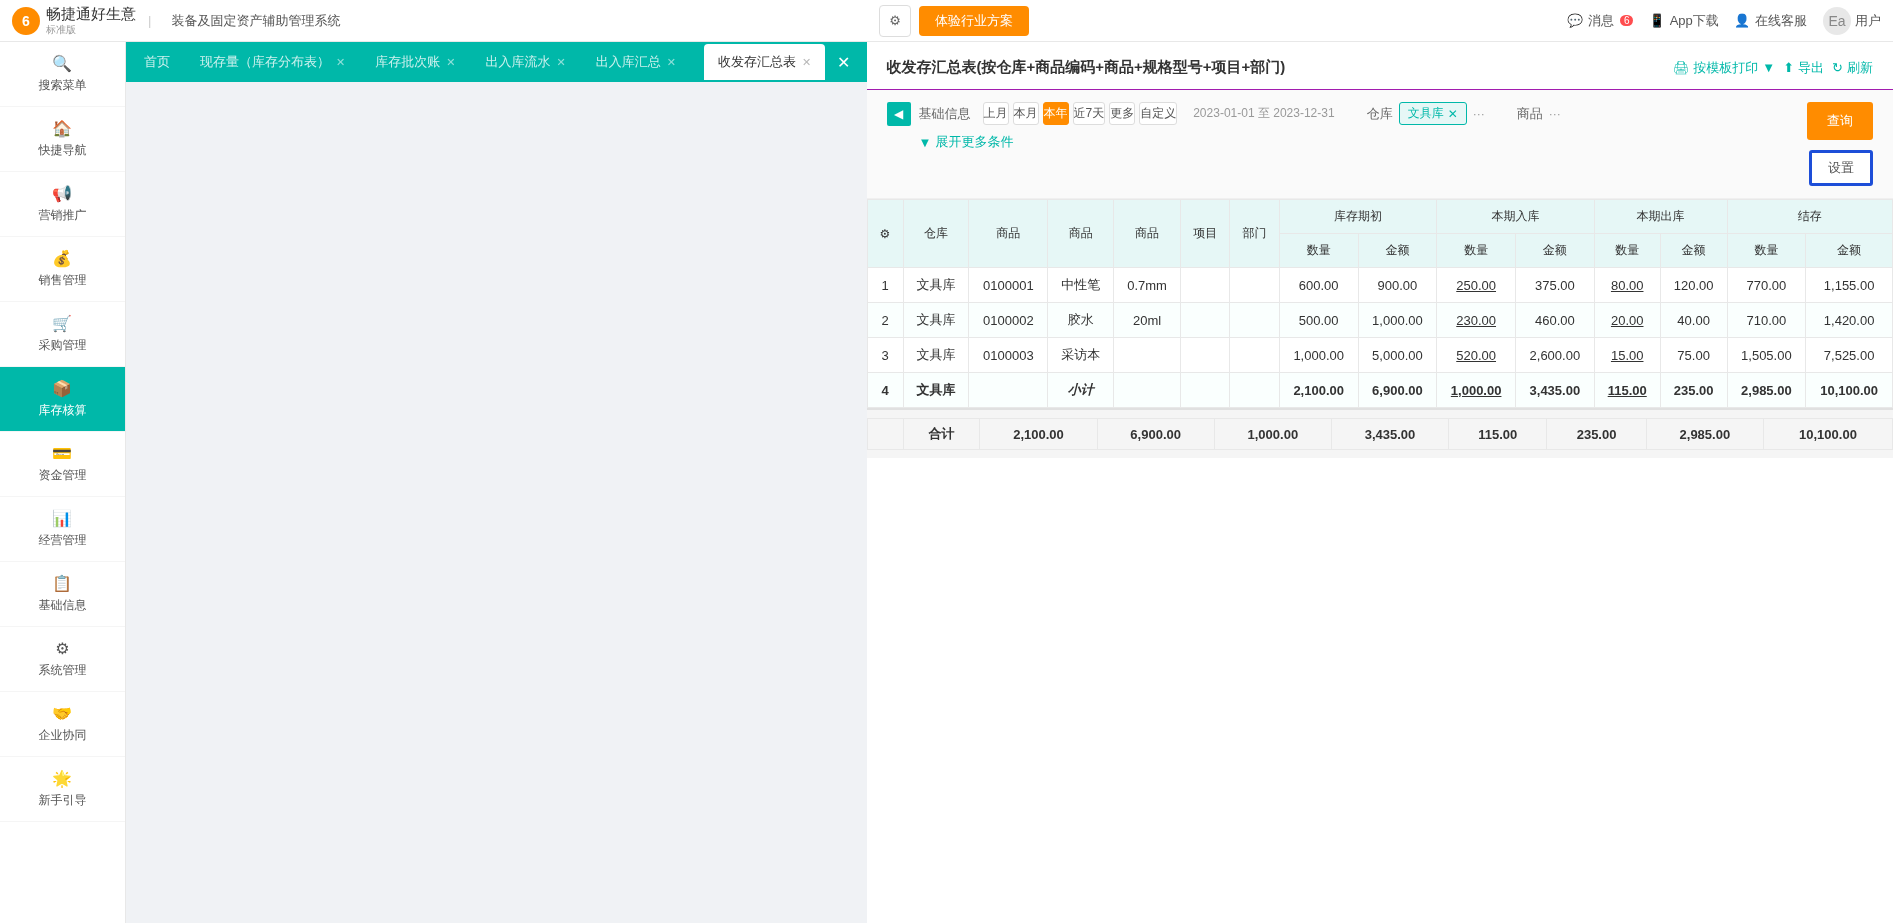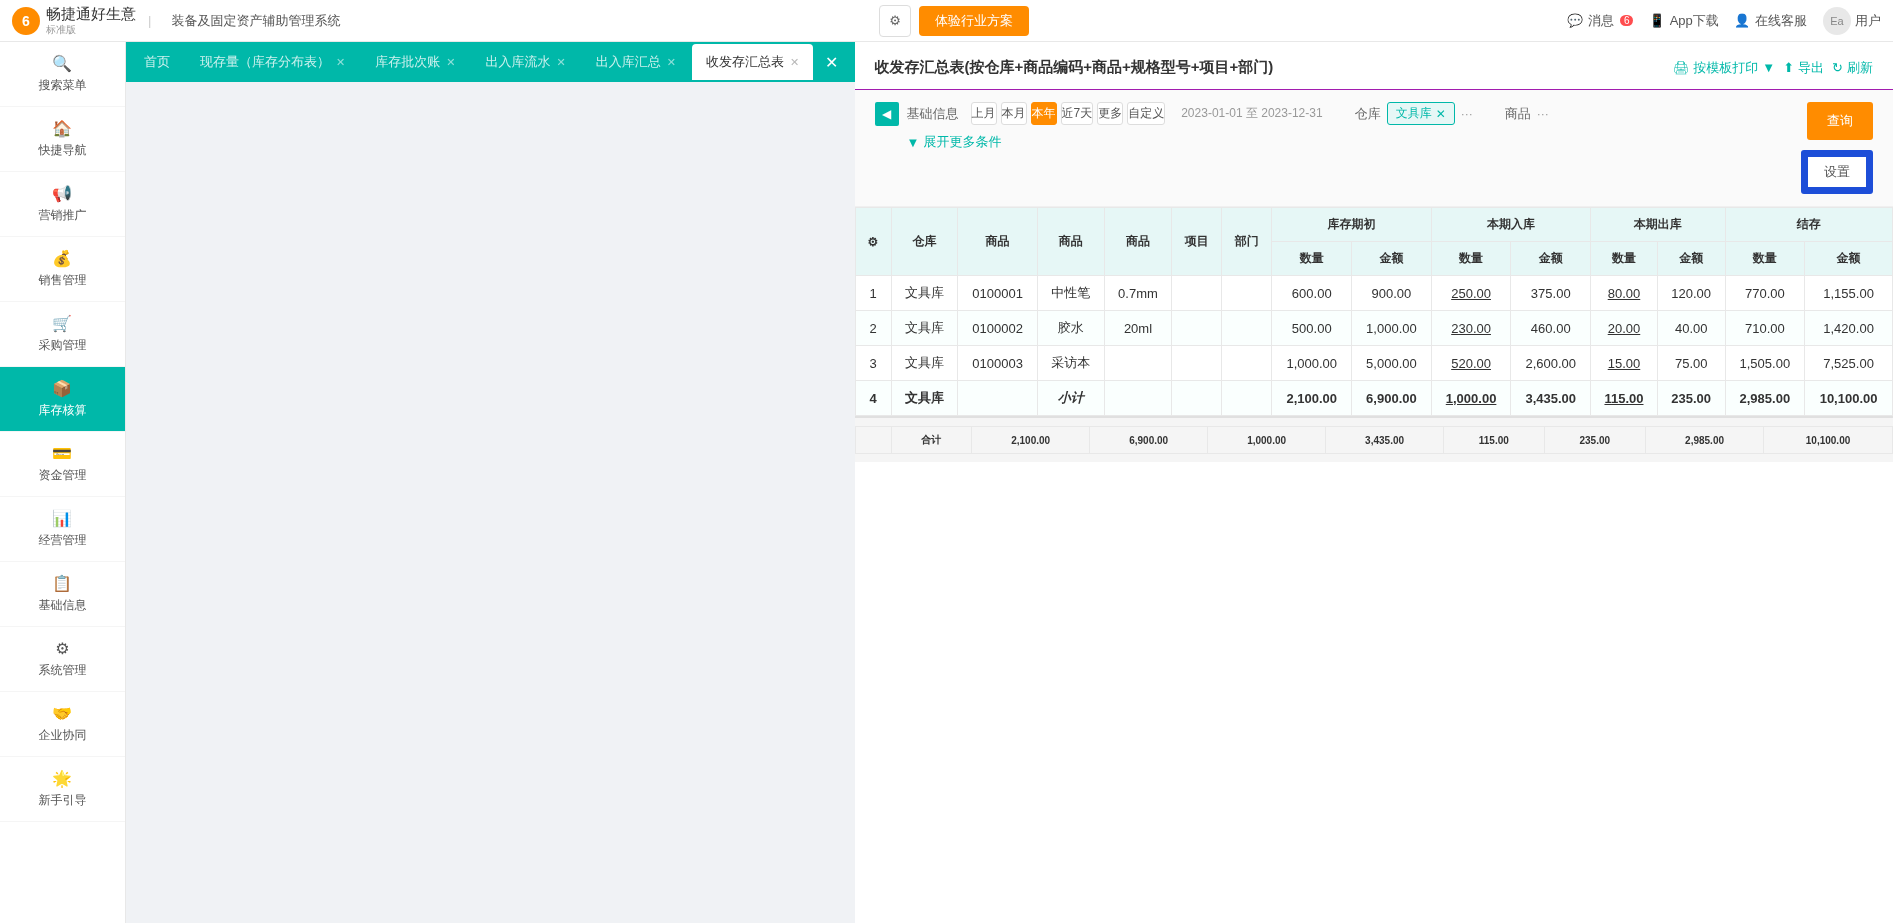--- a/index.html
+++ b/index.html
@@ -18,30 +18,30 @@
     .logo-icon { width: 28px; height: 28px; background: #ff8c00; border-radius: 50%; display: flex; align-items: center; justify-content: center; color: white; font-size: 14px; font-weight: bold; }
     .app-title { font-size: 15px; color: #333; line-height: 1.2; }
     .app-subtitle { font-size: 10px; color: #999; }
     .system-name { font-size: 13px; color: #555; margin-left: 8px; }
     .top-bar-center { display: flex; align-items: center; gap: 8px; }
     .settings-btn { width: 32px; height: 32px; border: 1px solid #ddd; border-radius: 4px; display: flex; align-items: center; justify-content: center; cursor: pointer; color: #666; }
     .trial-btn { background: #ff8c00; color: white; border: none; padding: 6px 16px; border-radius: 4px; cursor: pointer; font-size: 13px; }
     .top-bar-right { display: flex; align-items: center; gap: 16px; color: #555; font-size: 13px; }
     .top-bar-right-item { display: flex; align-items: center; gap: 4px; cursor: pointer; }
     .badge { background: #ff4d4f; color: white; border-radius: 10px; font-size: 10px; padding: 0 4px; margin-left: 2px; }
-    .user-avatar { width: 28px; height: 28px; background: #e8e8e8; border-radius: 50%; display: flex; align-items: center; justify-content: center; font-size: 11px; color: #888; }
+    .user-avatar { width: 28px; height: 28px; background: #e8e8e8; border-radius: 50%; display: flex; align-items: center; justify-content: center; font-size: 14px; color: #888; }
     .sidebar-item { display: flex; flex-direction: column; align-items: center; padding: 12px 8px; cursor: pointer; color: #555; font-size: 12px; gap: 4px; border-bottom: 1px solid #f5f5f5; }
     .sidebar-item.active { color: #fff; background: #00b8a9; }
     .sidebar-icon { font-size: 16px; }
     .sidebar-item.active .sidebar-icon { color: #fff; }
 
     
     .tab-bar { height: 40px; background: #00b8a9; display: flex; align-items: center; padding: 0 4px; gap: 0; position: relative; }
     .tab { display: flex; align-items: center; padding: 0 14px; height: 36px; color: rgba(255,255,255,0.8); cursor: pointer; font-size: 13px; gap: 6px; border-radius: 4px 4px 0 0; }
-    .tab.active { background: white; color: #333; border-radius: 4px 4px 0 0; }
+    .tab.active { background: white; color: #333; border-radius: 4px 4px 0 0; margin-left: 12px; }
     .tab-close { font-size: 11px; opacity: 0.7; }
     .tab.active .tab-close { color: #999; }
     .tab-bar-close { margin-left: auto; color: white; cursor: pointer; font-size: 16px; padding: 0 12px; }
 
     
     .page-content { flex: 1; background: white; overflow: auto; padding: 0; }
     .page-header { padding: 16px 20px 12px; border-bottom: 1px solid #a21caf; display: flex; align-items: center; justify-content: space-between; }
     .page-title { font-size: 15px; font-weight: bold; color: #333; }
     .page-actions { display: flex; align-items: center; gap: 8px; }
     .action-btn { display: flex; align-items: center; gap: 4px; color: #00b8a9; cursor: pointer; font-size: 13px; }
@@ -57,24 +57,24 @@
     .date-btn.active { background: #ff8c00; color: white; border-color: #ff8c00; }
     .date-range { font-size: 12px; color: #999; margin-left: 4px; }
     .filter-warehouse { display: flex; align-items: center; gap: 6px; margin-left: 20px; }
     .warehouse-tag { background: #e6f7f6; border: 1px solid #00b8a9; color: #00b8a9; padding: 2px 8px; border-radius: 3px; font-size: 12px; display: flex; align-items: center; gap: 4px; }
     .warehouse-tag-close { cursor: pointer; color: #00b8a9; }
     .warehouse-more { color: #999; cursor: pointer; font-size: 12px; }
     .filter-goods { display: flex; align-items: center; gap: 6px; margin-left: 20px; }
     .goods-more { color: #999; cursor: pointer; font-size: 12px; }
     .expand-more-btn { display: flex; align-items: center; gap: 4px; color: #00b8a9; cursor: pointer; font-size: 13px; margin-top: 8px; }
     .query-btn { background: #ff8c00; color: white; border: none; padding: 10px 20px; border-radius: 3px; cursor: pointer; font-size: 13px; }
-    .set-btn { border: 7px solid #1d4ed8; background: white; color: #555; padding: 6px 16px; border-radius: 3px; cursor: pointer; font-size: 13px; margin-top: 4px; }
+    .set-btn { border: 3px solid #1d4ed8; background: white; color: #555; padding: 6px 16px; border-radius: 3px; cursor: pointer; font-size: 13px; margin-top: 4px; }
     table { width: 100%; border-collapse: collapse; font-size: 13px; }
     thead tr { background: #e6f7f6; }
-    th { padding: 8px 10px; text-align: center; color: #333; font-weight: 700; border: 1px solid #e8e8e8; font-size: 12px; }
+    th { padding: 8px 10px; text-align: center; color: #333; font-weight: 400; border: 1px solid #e8e8e8; font-size: 12px; }
     td { padding: 8px 10px; text-align: center; color: #333; border: 1px solid #e8e8e8; }
     tr:nth-child(even) td { background: #fafffe; }
     .bold-row td { font-weight: bold; background: #f5f5f5; }
     .underline-cell { text-decoration: underline; cursor: pointer; color: #333; }
     
     
     .th-group { text-align: center; }
 
     .filter-main-row { display: flex; align-items: flex-start; }
     .filter-fields { flex: 1; }
@@ -381,21 +381,21 @@
                     <td class="underline-cell">115.00</td>
                     <td>235.00</td>
                     <td>2,985.00</td>
                     <td>10,100.00</td>
                   </tr>
                 </tbody>
             </table>
           </div>
 
           <div style="background:#f5f5f5;border-top:2px solid #e0e0e0;padding:8px 0;font-weight:bold;">
-            <table style="width:100%;border-collapse:collapse;font-size:10px;">
+            <table style="width:100%;border-collapse:collapse;font-size:13px;">
               <tbody>
                   <tr>
                 <td style="width:36px;padding:6px 10px;border:1px solid #e8e8e8;text-align:center;"></td>
                 <td style="padding:6px 10px;border:1px solid #e8e8e8;text-align:center;" colspan="6">合计</td>
                 <td style="padding:6px 10px;border:1px solid #e8e8e8;text-align:center;">2,100.00</td>
                 <td style="padding:6px 10px;border:1px solid #e8e8e8;text-align:center;">6,900.00</td>
                 <td style="padding:6px 10px;border:1px solid #e8e8e8;text-align:center;">1,000.00</td>
                 <td style="padding:6px 10px;border:1px solid #e8e8e8;text-align:center;">3,435.00</td>
                 <td style="padding:6px 10px;border:1px solid #e8e8e8;text-align:center;">115.00</td>
                 <td style="padding:6px 10px;border:1px solid #e8e8e8;text-align:center;">235.00</td>

